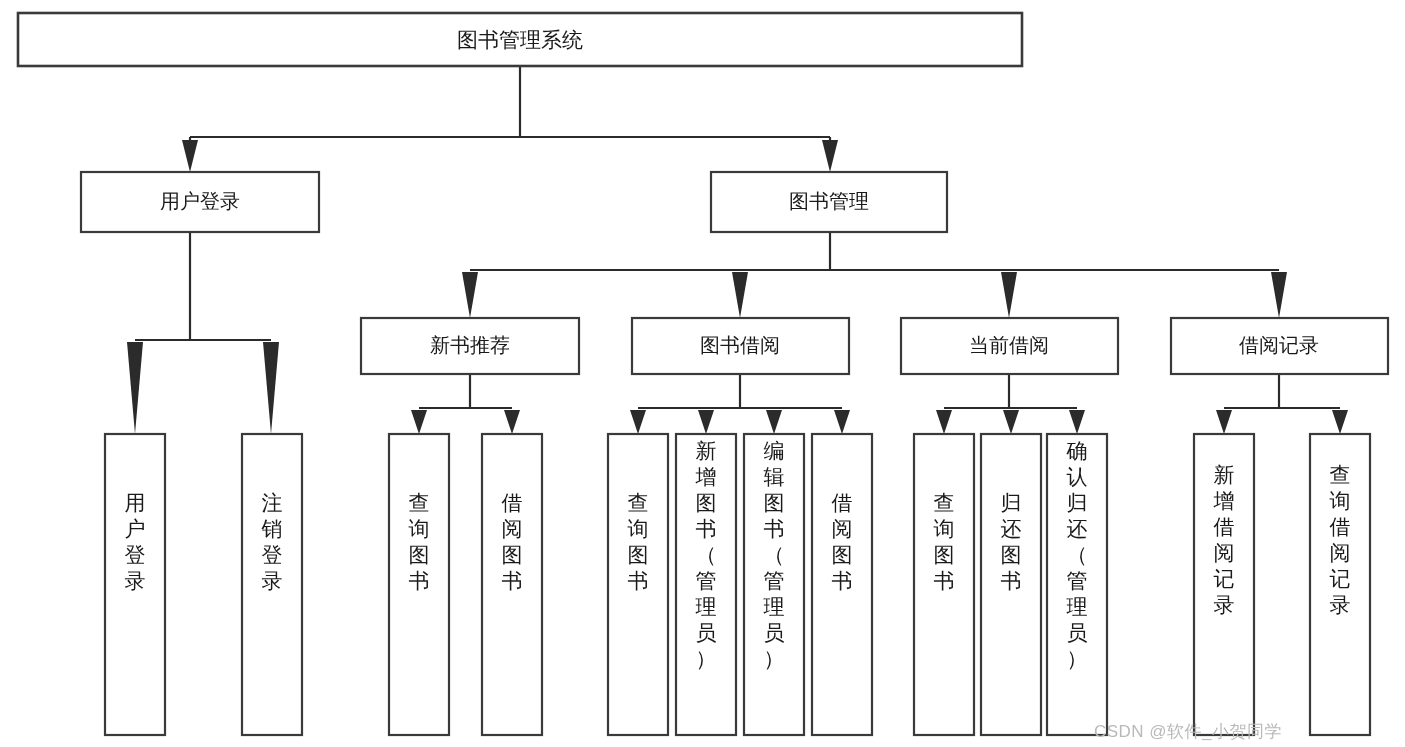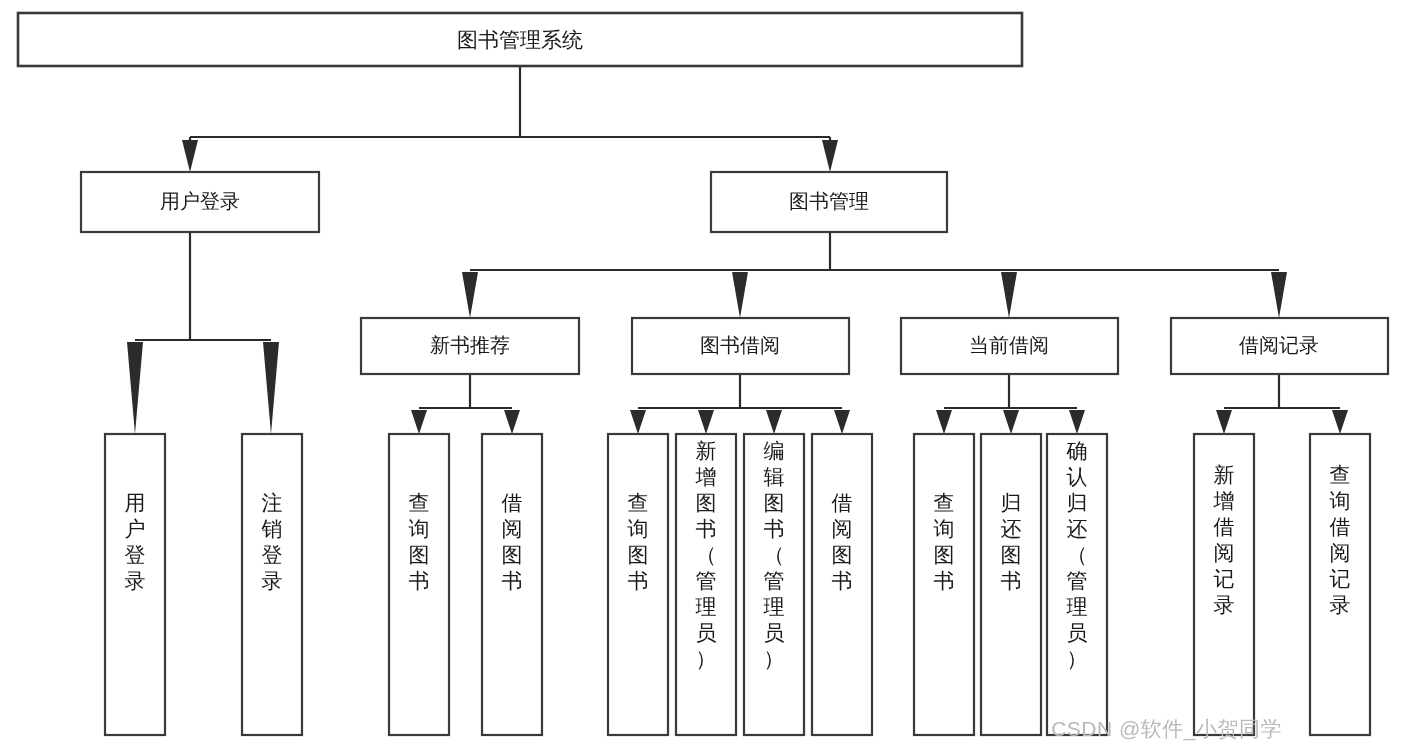--- a/index.html
+++ b/index.html
@@ -59,21 +59,21 @@
   }
   .arrow-head {
     fill: #2b2b2b;
     stroke: none;
   }
   .watermark {
     position: absolute;
     right: 8px;
     bottom: 4px;
     font-family: "Liberation Sans", "DejaVu Sans", sans-serif;
-    font-size: 21px;
+    font-size: 17px;
     color: #b9b9b9;
     letter-spacing: 0.5px;
     white-space: nowrap;
     pointer-events: none;
   }
 </style>
 </head>
 <body>
 
 <div id="diagram-root">

